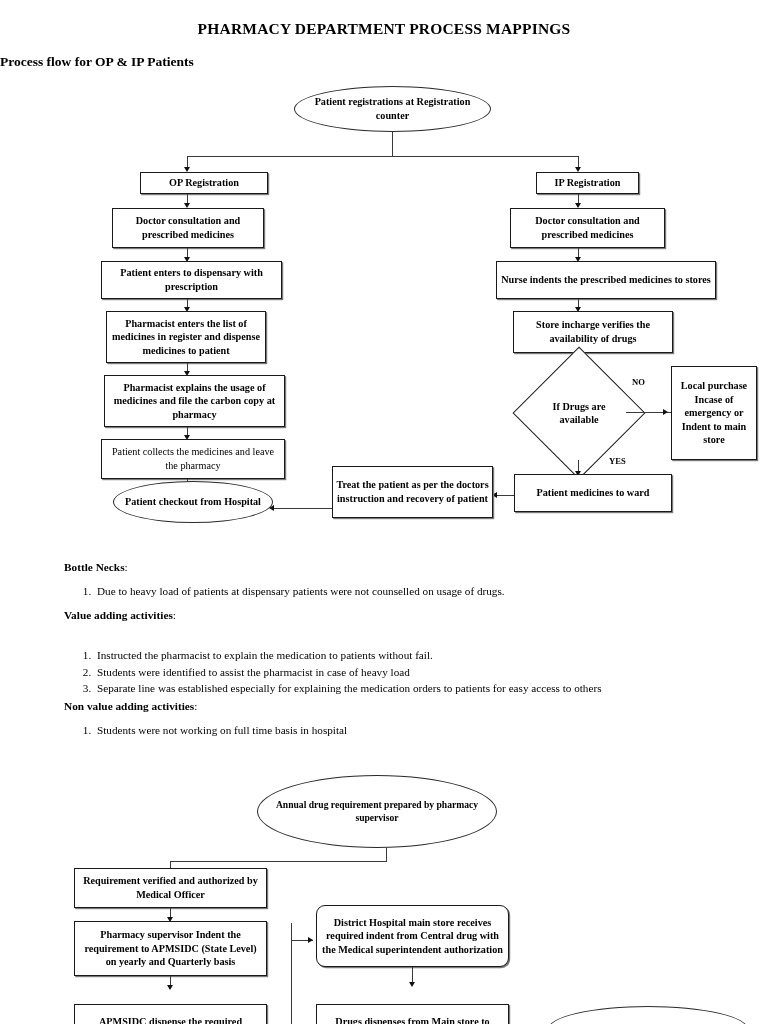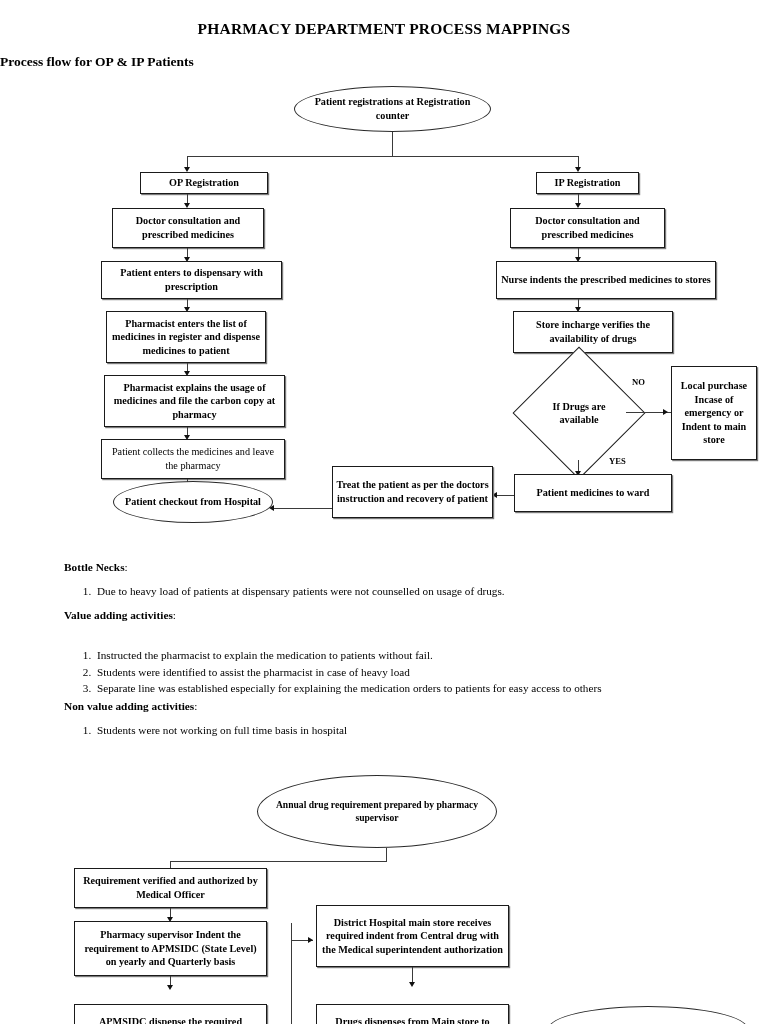--- a/index.html
+++ b/index.html
@@ -270,21 +270,21 @@
 
     <div class="ln v" style="left:170px; top:976px; height:11px;"></div>
     <div class="arrow-d" style="left:167px; top:985px;"></div>
 
     <div class="node box" style="left:74px; top:1004px; width:193px; height:36px;">APMSIDC dispense the required</div>
 
     <div class="ln v" style="left:291px; top:923px; height:101px;"></div>
     <div class="ln h" style="left:291px; top:940px; width:22px;"></div>
     <div class="arrow-r" style="left:308px; top:937px;"></div>
 
-    <div class="node box" style="left:316px; top:905px; width:193px; height:62px;">District Hospital main store receives required indent from Central drug with the Medical superintendent authorization</div>
+    <div class="node box" style="left:316px; top:905px; width:193px; height:62px;border-radius:9px;">District Hospital main store receives required indent from Central drug with the Medical superintendent authorization</div>
 
     <div class="ln v" style="left:412px; top:967px; height:17px;"></div>
     <div class="arrow-d" style="left:409px; top:982px;"></div>
 
     <div class="node box" style="left:316px; top:1004px; width:193px; height:36px;">Drugs dispenses from Main store to</div>
 
     <div class="node ellipse" style="left:548px; top:1006px; width:200px; height:46px; font-size:9.8px;">Drugs reached to Patient care</div>
   </div>
 
 </div>

